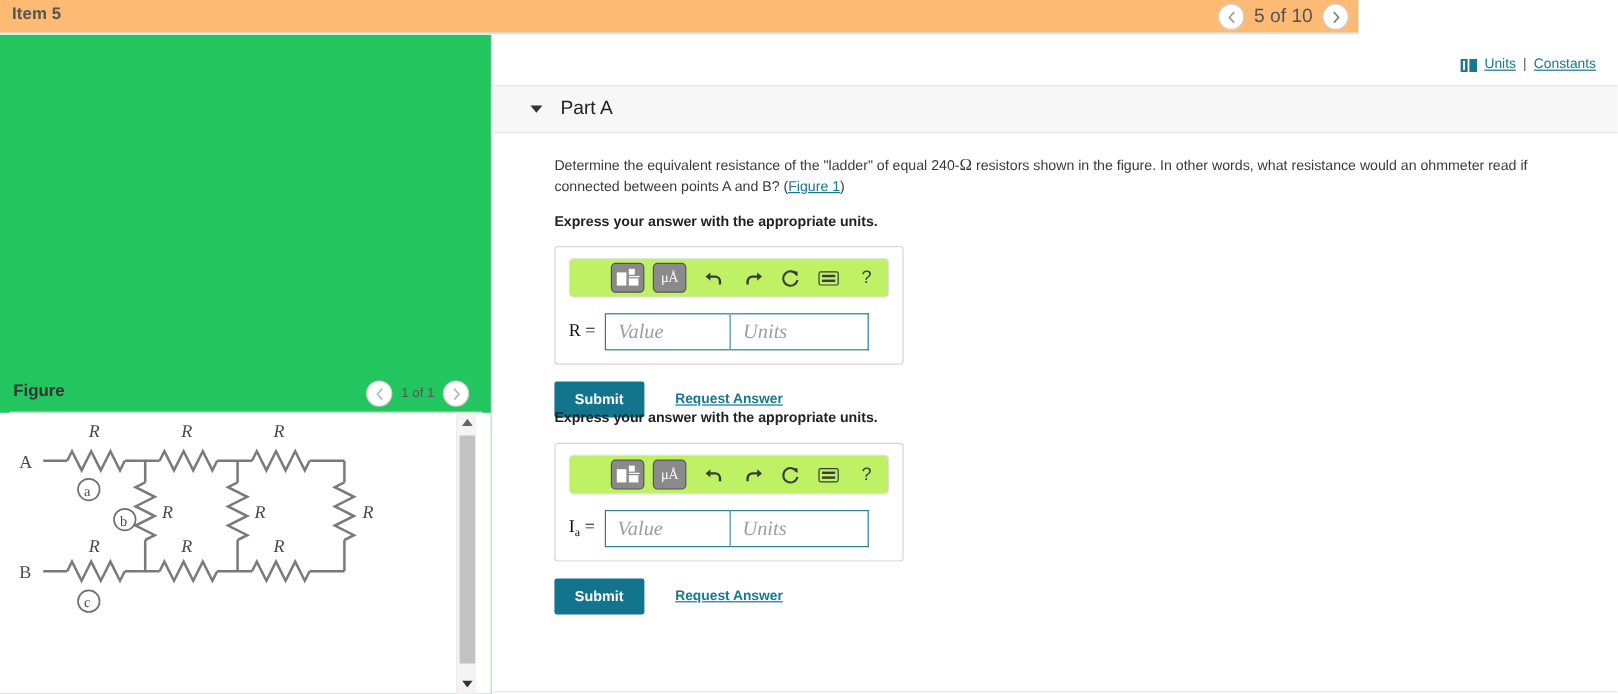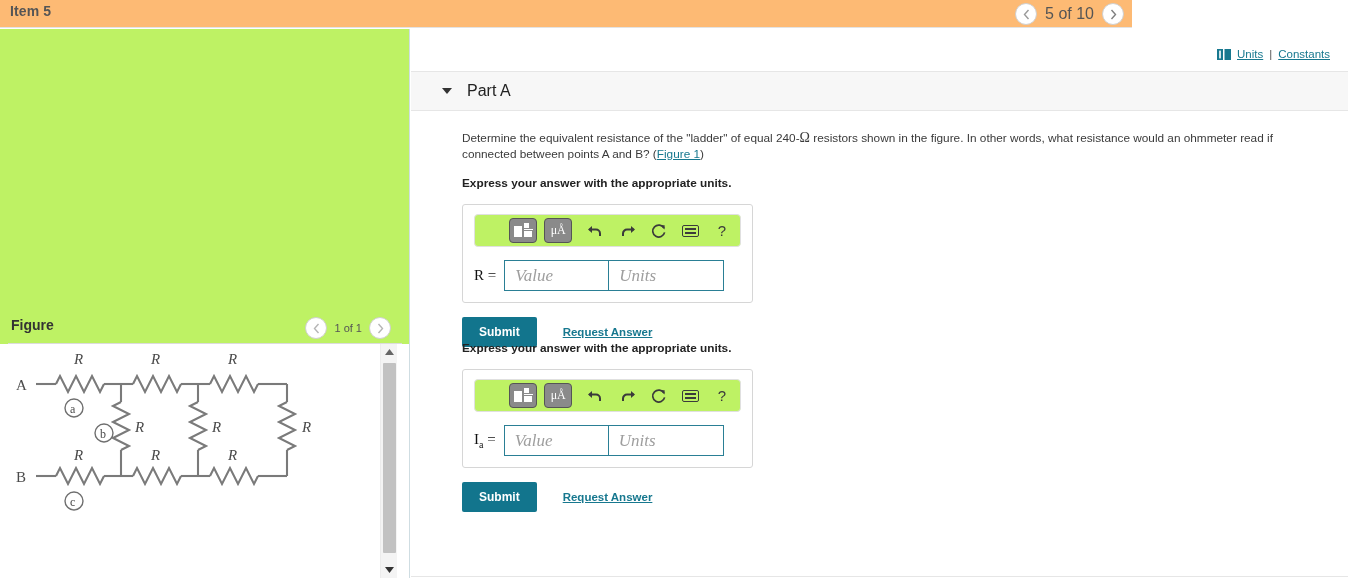--- a/index.html
+++ b/index.html
@@ -30,21 +30,21 @@
     border: 1px solid #cfcfcf; background: #fff;
     display: flex; align-items: center; justify-content: center;
     color: #9a9a9a; font-size: 11px; line-height: 1;
     cursor: pointer;
   }
   .nav-count { font-size: 16px; color: #555; }
 
   
   .left-pane {
     position: absolute; left: 0; top: 29px; width: 410px; height: 549px;
-    background: #bef264; border-right: 1px solid #cfdde2;
+    background: #22c55e; border-right: 1px solid #cfdde2;
   }
   .figure-label {
     position: absolute; left: 11px; top: 288px;
     font-size: 14px; font-weight: 700; color: #333;
   }
   .fig-nav {
     position: absolute; right: 18px; top: 288px;
     display: flex; align-items: center; gap: 7px;
   }
   .fig-count { font-size: 11px; color: #555; }

